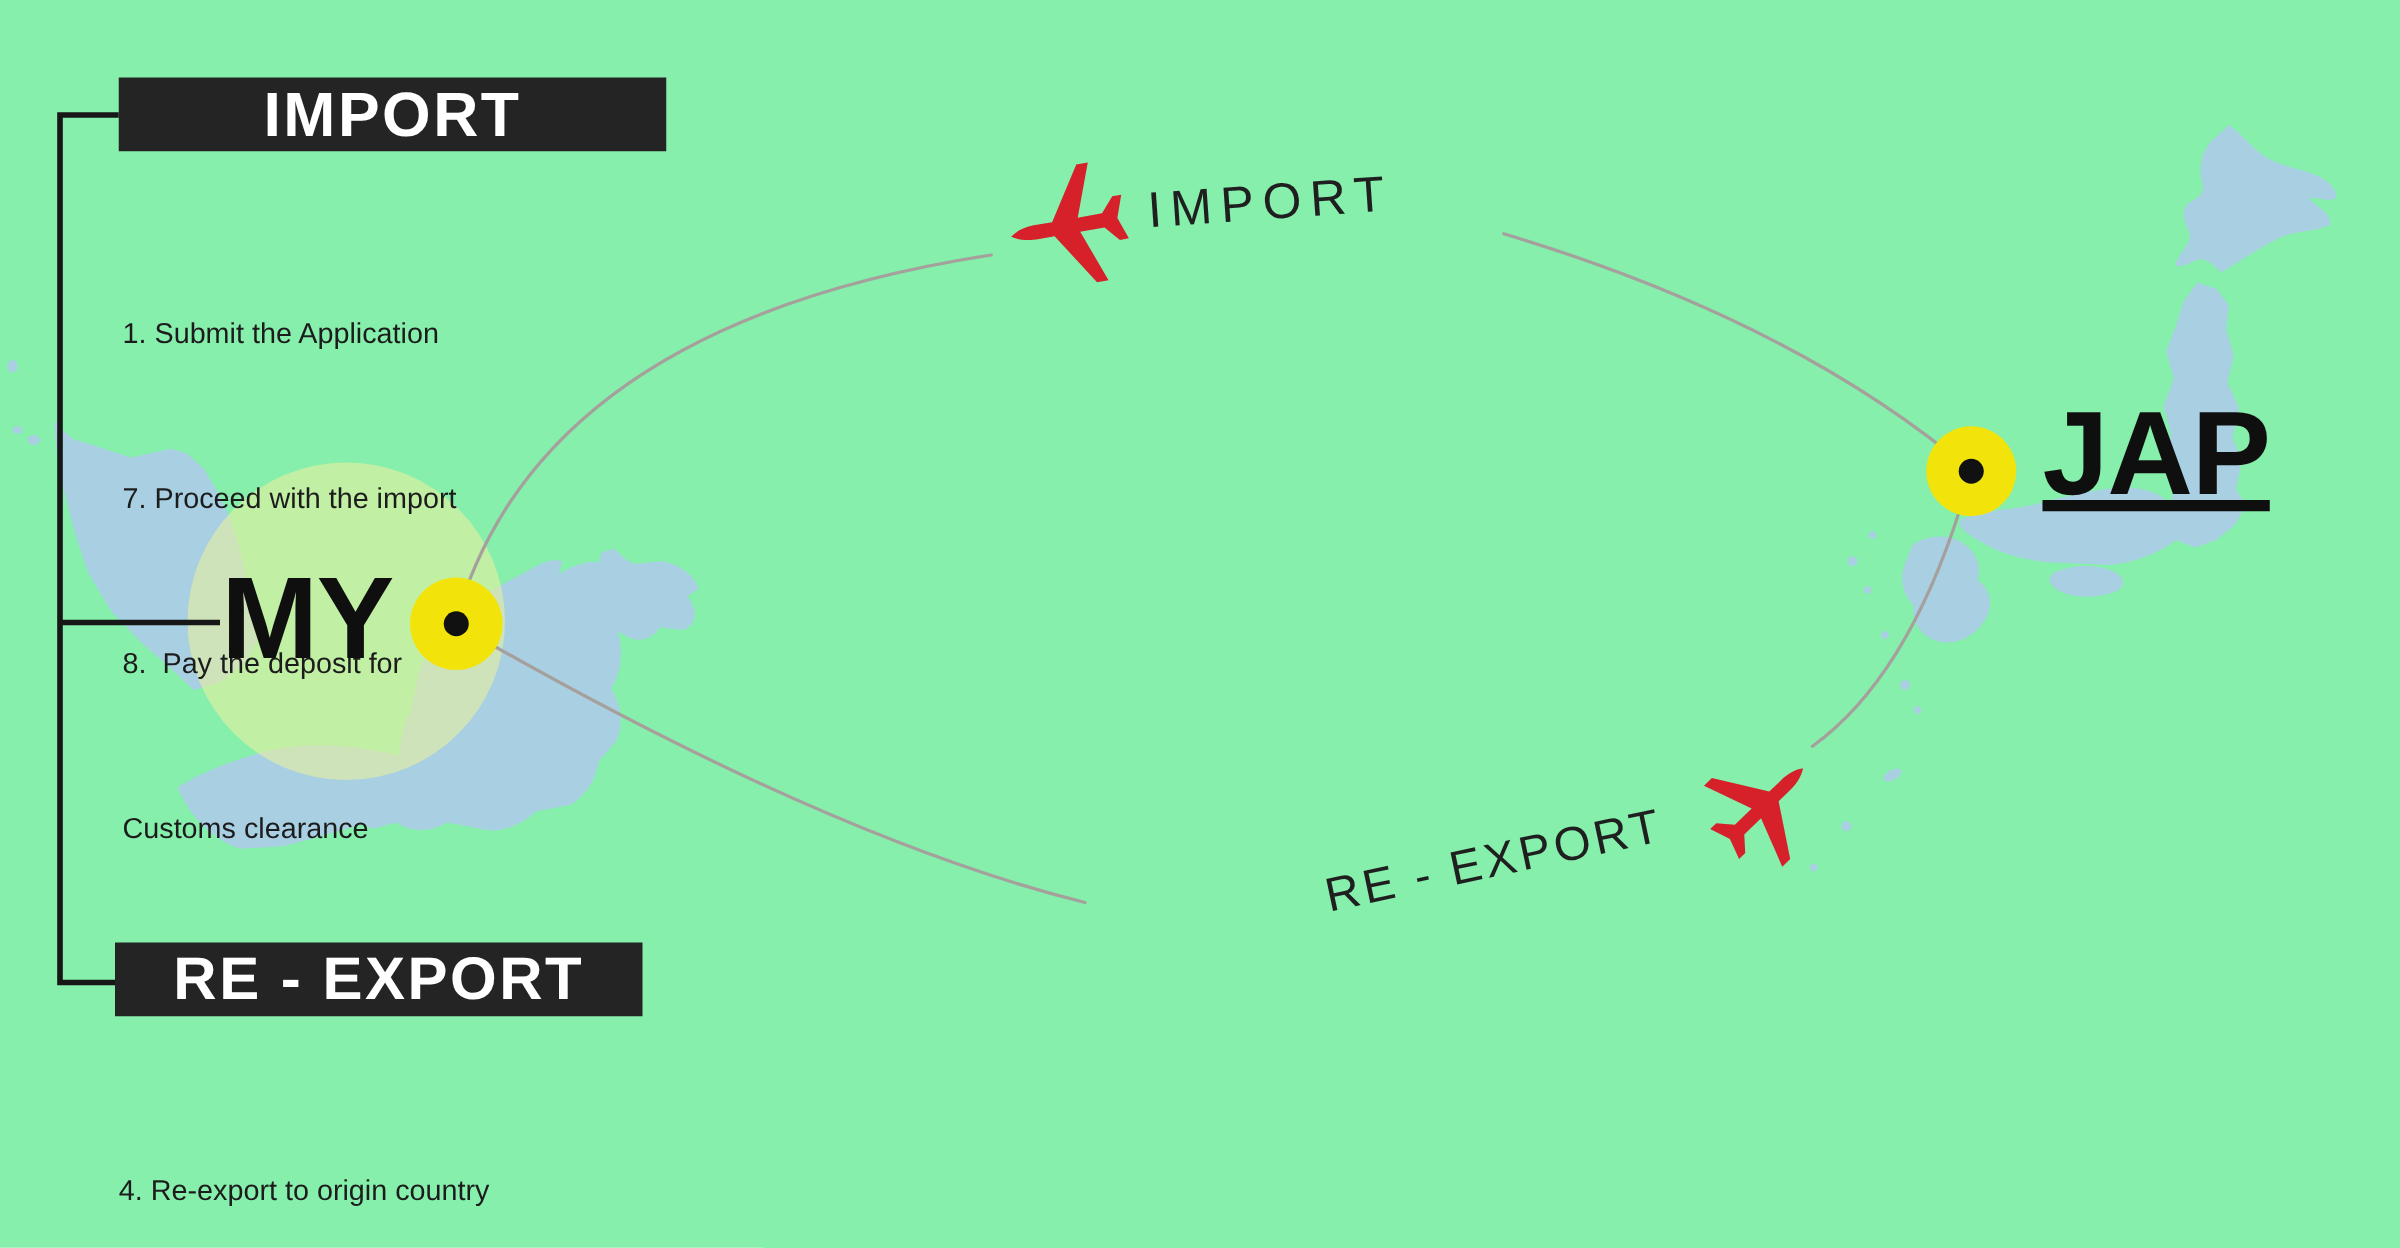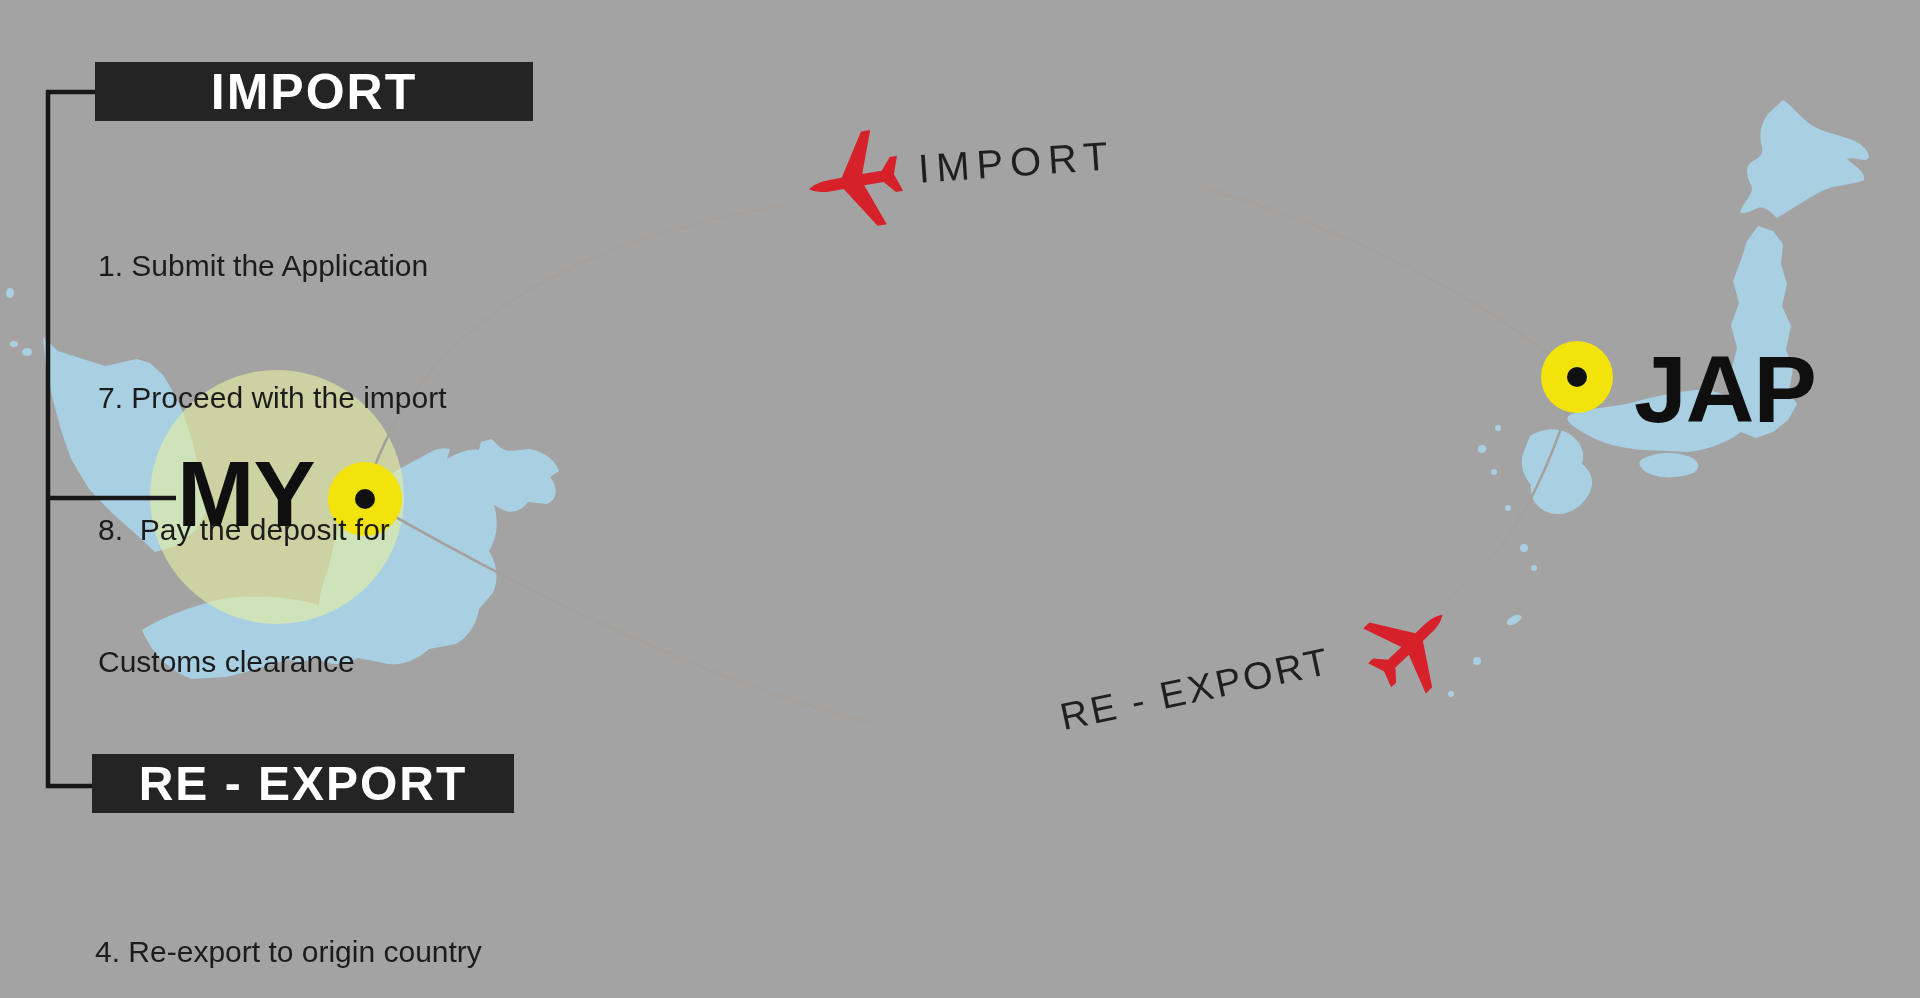--- a/index.html
+++ b/index.html
@@ -1,35 +1,35 @@
 <!DOCTYPE html>
 <html><head>
 <meta charset="utf-8">
 <style>
   html,body{margin:0;padding:0;}
   body{font-family:"Liberation Sans",sans-serif;}
   .stage{
     position:relative;width:1920px;height:998px;overflow:hidden;
-    background:#a3a3a3;
+    background:#86efac;
   }
   .stage svg.art{position:absolute;left:0;top:0;}
   .abs{position:absolute;}
   .title-box{
     background:#242424;color:#ffffff;display:flex;align-items:center;justify-content:center;
     font-weight:bold;letter-spacing:2px;
   }
   .title-box.import{left:95px;top:62px;width:438px;height:59px;font-size:50px;}
   .title-box.reexport{left:92px;top:754px;width:422px;height:59px;font-size:48px;}
-  .steps{color:#1c1c1c;font-size:30px;line-height:44px;white-space:pre;}
+  .steps{color:#1c1c1c;font-size:23px;line-height:44px;white-space:pre;}
   .steps.import{left:98px;top:156px;}
   .steps.reexport{left:95px;top:842px;}
   .steps .indent{}
   .country-label{color:#0f0f0f;font-weight:900;line-height:1;}
   .country-label.my{left:177px;top:448px;font-size:93px;letter-spacing:-1px;text-align:center;}
-  .country-label.jap{left:1634px;top:342px;font-size:95px;letter-spacing:-1px;}
+  .country-label.jap{left:1634px;top:316px;font-size:95px;letter-spacing:-1px;text-decoration:underline;}
   .route-label{color:#1f1f1f;font-weight:500;transform-origin:center;}
   .route-label.import{left:918px;top:140px;font-size:40px;letter-spacing:7px;transform:rotate(-4deg);}
   .route-label.reexport{left:1058px;top:668px;font-size:38px;letter-spacing:3px;transform:rotate(-12deg);}
 </style>
 </head>
 <body>
 
 <div class="stage">
 
   <svg class="art" width="1920" height="998" viewBox="0 0 1920 998">

